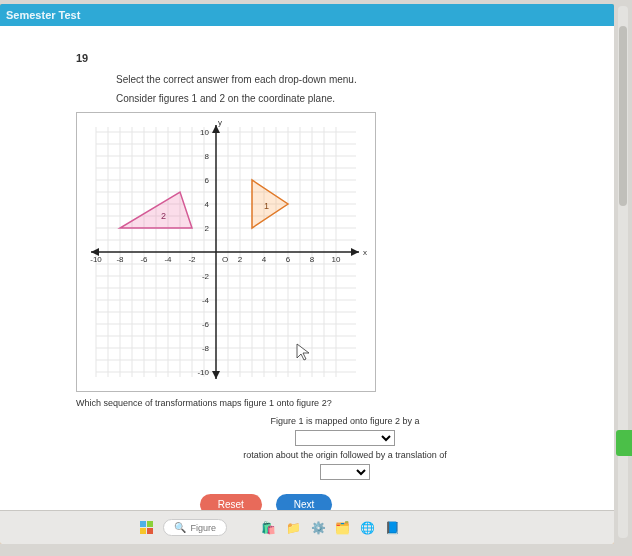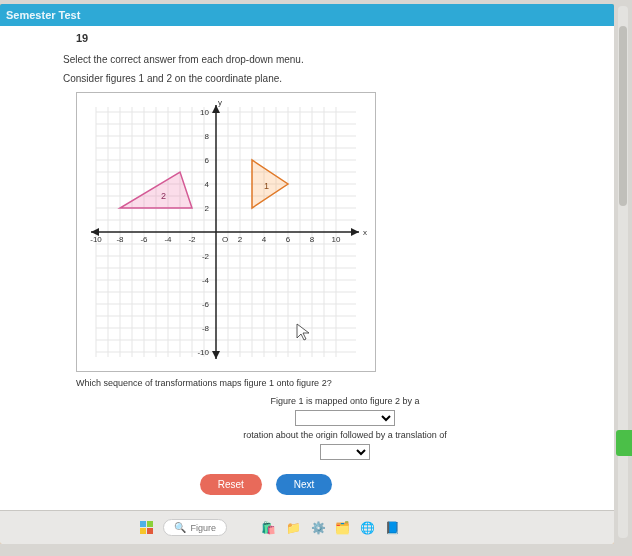--- a/index.html
+++ b/index.html
@@ -24,35 +24,35 @@
     background: #2ea9d6;
     color: #eaf6fb;
     font-size: 11px;
     font-weight: bold;
     padding-left: 6px;
     line-height: 22px;
   }
   .content-wrap {
     background: #fff;
     margin: 0;
-    padding: 6px 0 0 0;
+    padding: 26px 0 0 0;
     height: calc(100% - 22px - 34px);
     overflow: hidden;
   }
   .qnum {
     font-size: 11px;
     font-weight: bold;
     color: #333;
     margin-left: 76px;
     margin-bottom: 10px;
   }
   .instr {
     font-size: 10px;
     color: #3a3a3a;
-    margin-left: 63px;
+    margin-left: 116px;
     margin-bottom: 8px;
   }
   .graph-box {
     margin-left: 76px;
     width: 300px;
   }
   .graph-border {
     border: 1px solid #b9b9b9;
     padding: 4px;
     background: #fff;

